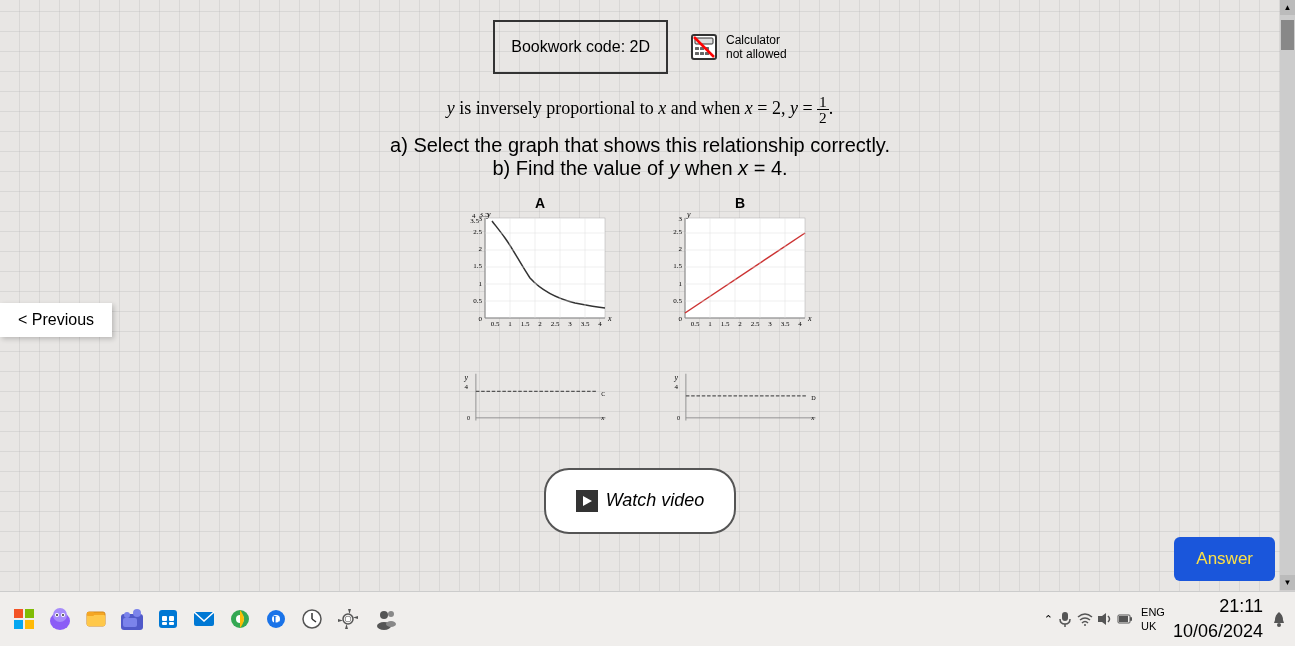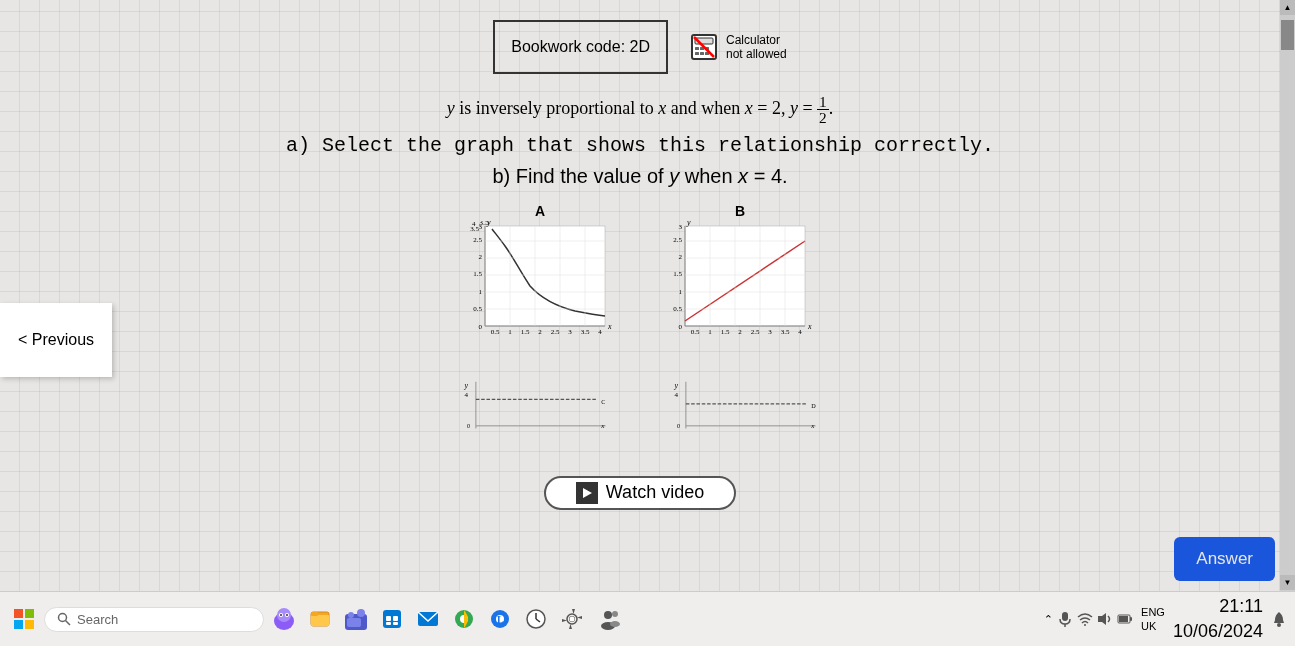--- a/index.html
+++ b/index.html
@@ -93,71 +93,72 @@
 
     .question-line {
       font-size: 18px;
       margin-bottom: 8px;
       line-height: 1.5;
       font-family: 'Times New Roman', Times, serif;
     }
 
     .part-a {
       font-size: 20px;
-      margin-bottom: 8px;
-      font-family: Liberation Mono, monospace;
+      margin-bottom: 0;
+      font-family: Liberation Sans, sans-serif;
     }
 
     .part-b {
       font-size: 20px;
       margin-bottom: 15px;
       font-family: Liberation Sans, sans-serif;
     }
 
     
     .previous-btn {
       position: absolute;
       left: 0;
       top: 50%;
       transform: translateY(-20px);
       background: white;
       border: none;
-      padding: 28px 18px;
+      padding: 8px 18px;
       font-size: 16px;
       font-family: Arial, sans-serif;
       cursor: pointer;
       display: flex;
       align-items: center;
       gap: 5px;
       box-shadow: 2px 2px 5px rgba(0,0,0,0.2);
     }
 
     
     .watch-video-btn {
       background: white;
       border: 2px solid #555;
       border-radius: 25px;
-      padding: 4px 30px;
+      padding: 20px 30px;
       font-size: 18px;
       font-family: Arial, sans-serif;
       cursor: pointer;
       display: flex;
       align-items: center;
       gap: 8px;
       margin: 0 auto;
       width: fit-content;
+      font-style: italic;
     }
 
     
     .answer-btn {
       position: absolute;
       right: 20px;
       bottom: 65px;
       background: #1a56db;
-      color: #e5e5e5;
+      color: #fde047;
       border: none;
       border-radius: 6px;
       padding: 12px 22px;
       font-size: 17px;
       font-family: Arial, sans-serif;
       cursor: pointer;
     }
 
     
     .scrollbar {
@@ -491,27 +492,20 @@
 
   <div class="taskbar-start">
     <svg width="24" height="24" viewBox="0 0 24 24">
       <rect x="2" y="2" width="9" height="9" fill="#f35325"></rect>
       <rect x="13" y="2" width="9" height="9" fill="#81bc06"></rect>
       <rect x="2" y="13" width="9" height="9" fill="#05a6f0"></rect>
       <rect x="13" y="13" width="9" height="9" fill="#ffba08"></rect>
     </svg>
   </div>
 
-  <div class="taskbar-search">
-    <svg width="14" height="14" viewBox="0 0 14 14">
-      <circle cx="5.5" cy="5.5" r="4" stroke="#666" stroke-width="1.5" fill="none"></circle>
-      <line x1="8.5" y1="8.5" x2="13" y2="13" stroke="#666" stroke-width="1.5"></line>
-    </svg>
-    <span style="font-family:Arial; font-size:13px; color:#666;">Search</span>
-  </div>
 
   <div class="taskbar-icon">
     <svg width="28" height="28" viewBox="0 0 28 28">
       <ellipse cx="14" cy="16" rx="10" ry="9" fill="#8b5cf6"></ellipse>
       <ellipse cx="14" cy="10" rx="7" ry="7" fill="#a78bfa"></ellipse>
       <circle cx="11" cy="10" r="2" fill="white"></circle>
       <circle cx="17" cy="10" r="2" fill="white"></circle>
       <circle cx="11" cy="10" r="1" fill="#333"></circle>
       <circle cx="17" cy="10" r="1" fill="#333"></circle>
     </svg>

